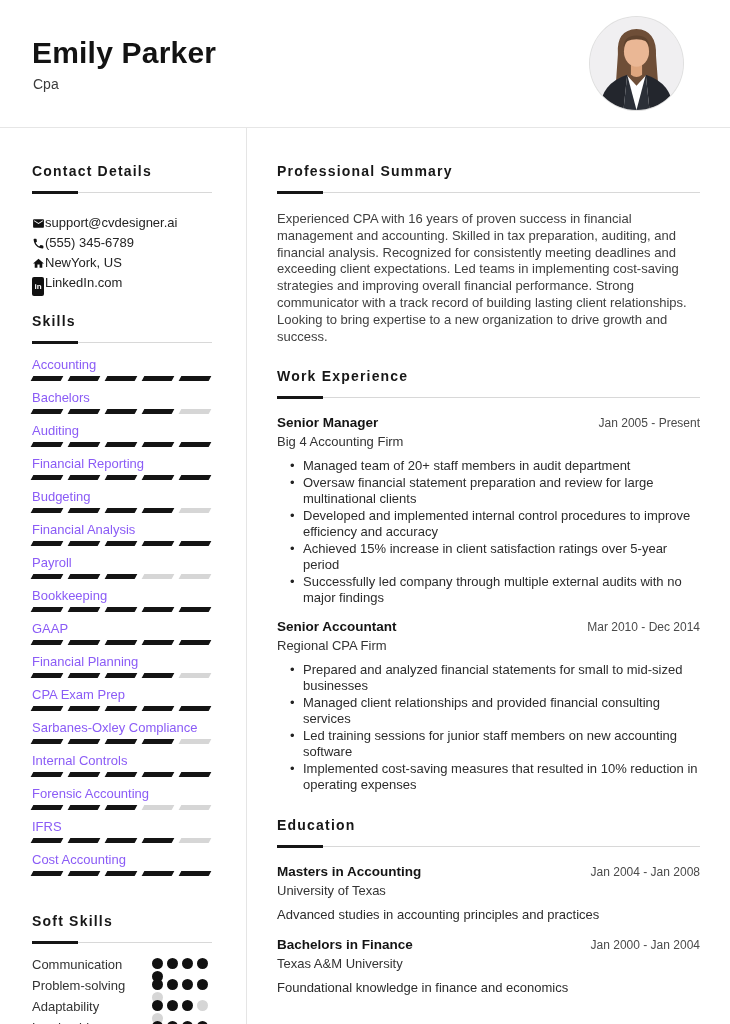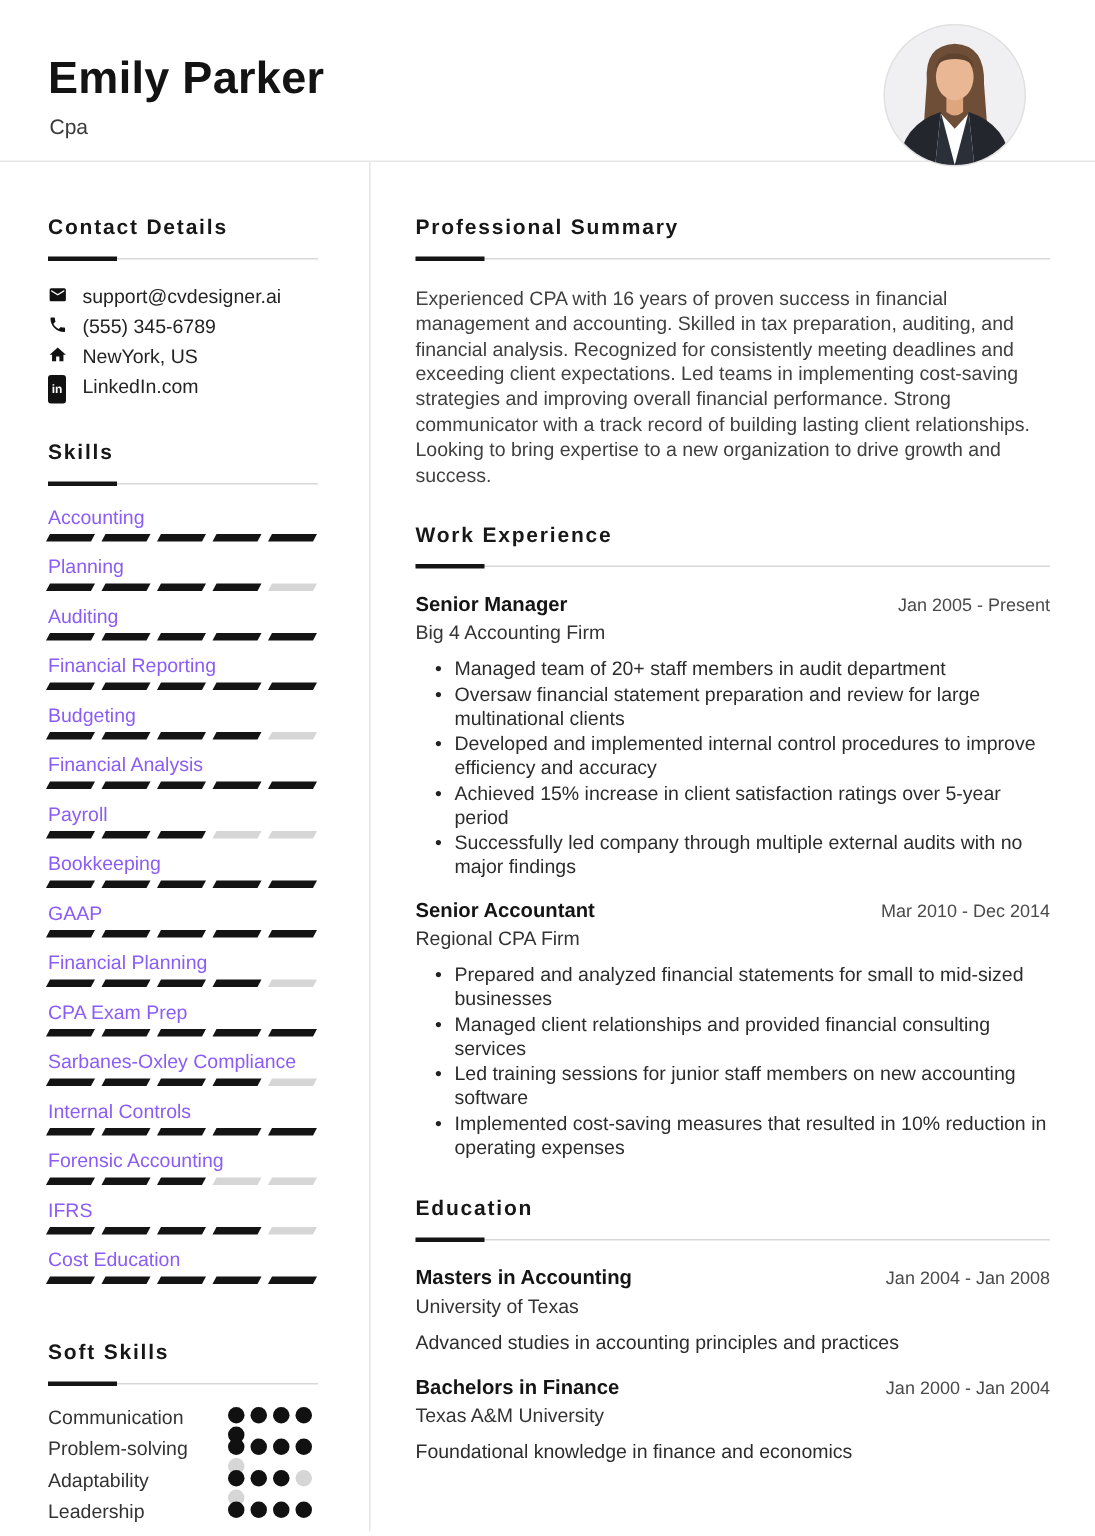--- a/index.html
+++ b/index.html
@@ -3,40 +3,40 @@
 <meta charset="utf-8">
 <style>
   * { box-sizing: border-box; }
   html,body { margin:0; padding:0; }
   body {
     width:730px; height:1024px; overflow:hidden;
     background:#ffffff; color:#222;
     font-family:"Liberation Sans", sans-serif;
   }
   
-  .header { position:relative; height:108px; border-bottom:1px solid #e6e6e6; }
+  .header { position:relative; height:128px; border-bottom:1px solid #e6e6e6; }
   .name { position:absolute; left:32px; top:36px; font-size:30px; font-weight:700; color:#131313; letter-spacing:.2px; }
   .subtitle { position:absolute; left:33px; top:76px; font-size:14px; color:#3b3b3b; }
   .avatar { position:absolute; left:590px; top:17px; width:93px; height:93px; border-radius:50%;
             overflow:hidden; box-shadow:0 0 0 1px #e0e0e0; background:#f0eff1; }
   .avatar svg { display:block; width:100%; height:100%; }
   
   .main { display:flex; min-height:896px; align-items:stretch; }
   .left  { width:247px; border-right:1px solid #e5e5e5; padding:0 34px 0 32px; }
   .right { flex:1; padding:0 30px 0 30px; }
   
   .sec { margin-top:34px; }
   .sec.tight { margin-top:22px; }
   .sec.soft-gap { margin-top:36px; }
   .sec-h { font-size:14px; font-weight:700; color:#171717; letter-spacing:1.2px; line-height:19px; }
   .rule { position:relative; height:3px; border-bottom:1px solid #d8d8d8; margin-top:9px; }
   .rule::before { content:""; position:absolute; left:0; top:1px; width:46px; height:3px; background:#151515; }
   
   .c-list { margin-top:17px; }
-  .c-item { display:flex; align-items:flex-start; gap:10px; height:20px; font-size:13px; color:#232323; }
+  .c-item { display:flex; align-items:flex-end; height:20px; font-size:13px; color:#232323; }
   .c-icon { width:13px; height:13px; flex:0 0 13px; display:inline-flex; }
   .c-icon svg { width:13px; height:13px; fill:#111; }
   .li-badge { width:12px; height:19px; background:#111; color:#fff; font-size:8px; font-weight:700;
               display:inline-flex; align-items:center; justify-content:center; border-radius:2px; line-height:1; }
   
   .skills-list { margin-top:13px; }
   .skill { margin-bottom:8px; }
   .skill-name { font-size:13px; color:#8b5cf6; line-height:13px; padding-top:2px; }
   .meter-bar { display:flex; gap:7px; margin-top:5px; height:5px; }
   .meter-bar span { width:30px; height:5px; background:#d6d6d6; transform:skewX(-28deg); }
@@ -136,21 +136,21 @@
             <div class="meter-bar">
               <span class="filled"></span>
               <span class="filled"></span>
               <span class="filled"></span>
               <span class="filled"></span>
               <span class="filled"></span>
             </div>
           </div>
 
           <div class="skill">
-            <div class="skill-name">Planning</div>
+            <div class="skill-name">Bachelors</div>
             <div class="meter-bar">
               <span class="filled"></span>
               <span class="filled"></span>
               <span class="filled"></span>
               <span class="filled"></span>
               <span></span>
             </div>
           </div>
 
           <div class="skill">
@@ -290,21 +290,21 @@
             <div class="meter-bar">
               <span class="filled"></span>
               <span class="filled"></span>
               <span class="filled"></span>
               <span class="filled"></span>
               <span></span>
             </div>
           </div>
 
           <div class="skill">
-            <div class="skill-name">Cost Education</div>
+            <div class="skill-name">Cost Accounting</div>
             <div class="meter-bar">
               <span class="filled"></span>
               <span class="filled"></span>
               <span class="filled"></span>
               <span class="filled"></span>
               <span class="filled"></span>
             </div>
           </div>
 
       </div>

